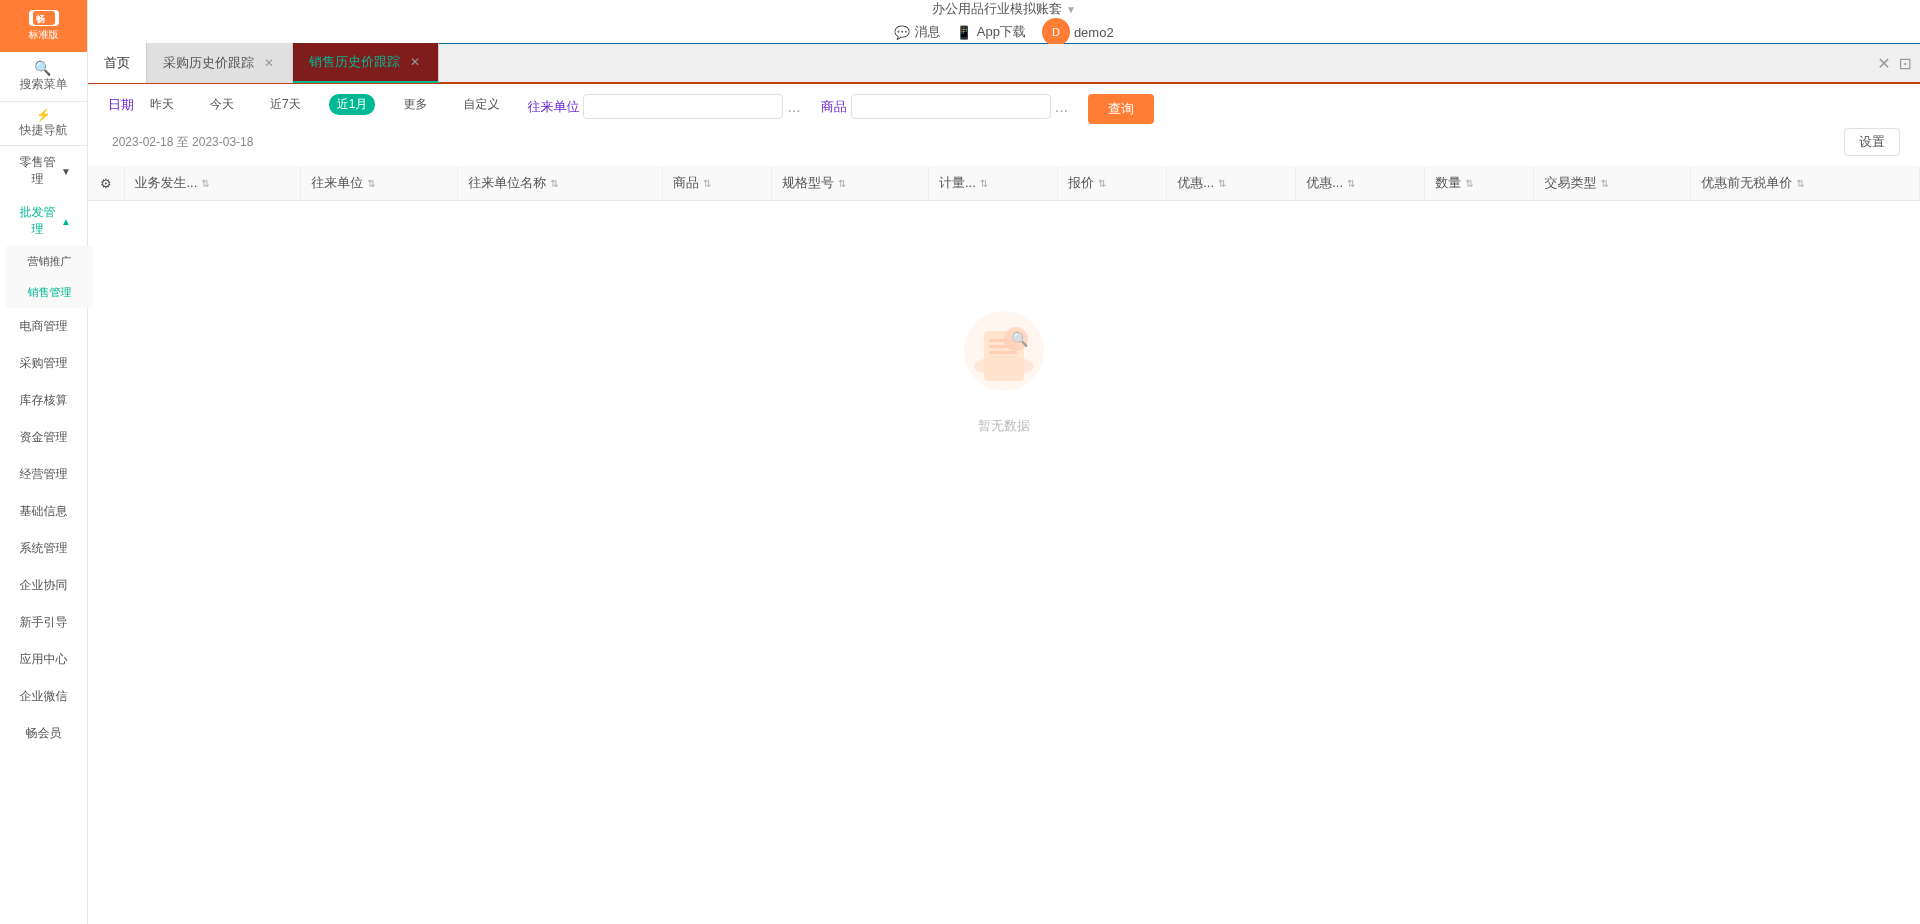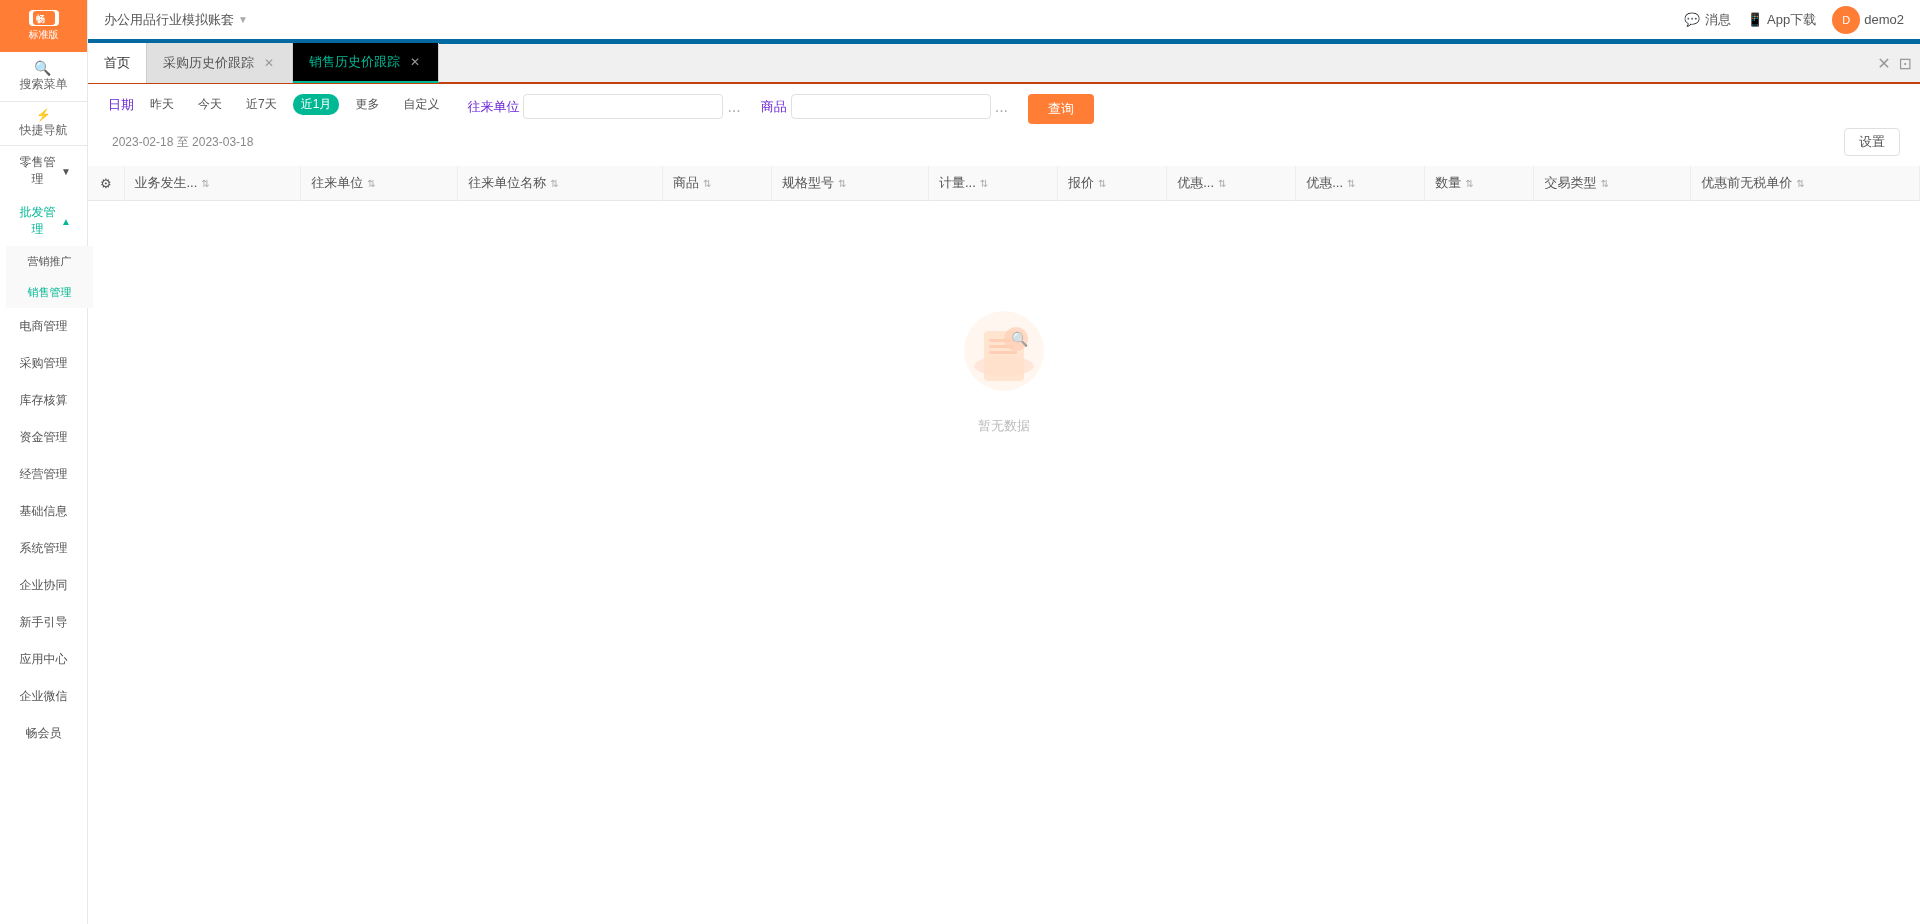--- a/index.html
+++ b/index.html
@@ -92,26 +92,27 @@
       flex: 1;
       display: flex;
       flex-direction: column;
       overflow: hidden;
     }
 
     
     .top-header {
       height: 44px;
       background: #fff;
-      border-bottom: 5px solid #0369a1;
+      border-bottom: 1px solid #0369a1;
       display: flex;
       align-items: center;
       justify-content: space-between;
       padding: 0 16px;
       flex-shrink: 0;
+      flex-direction: column;
     }
     .header-left {
       display: flex;
       align-items: center;
       gap: 8px;
       font-size: 13px;
       color: #555;
     }
     .header-dropdown {
       display: flex;
@@ -160,21 +161,21 @@
       padding: 0 16px;
       font-size: 13px;
       cursor: pointer;
       background: #e0e0e0;
       border-right: 1px solid #ccc;
       color: #555;
       gap: 8px;
       white-space: nowrap;
     }
     .tab-item.active {
-      background: #000000;
+      background: #7f1d1d;
       color: #00b894;
       border-bottom: 2px solid #00b894;
     }
     .tab-item.home {
       background: #fff;
       color: #333;
     }
     .tab-close {
       font-size: 12px;
       color: #999;
@@ -248,21 +249,21 @@
       gap: 8px;
     }
     .filter-label {
       color: #6d28d9;
       font-size: 13px;
       white-space: nowrap;
     }
     .date-chips {
       display: flex;
       align-items: center;
-      gap: 8px;
+      gap: 20px;
     }
     .date-chip {
       padding: 2px 8px;
       border-radius: 10px;
       font-size: 12px;
       cursor: pointer;
       color: #555;
     }
     .date-chip.active {
       background: #00b894;

